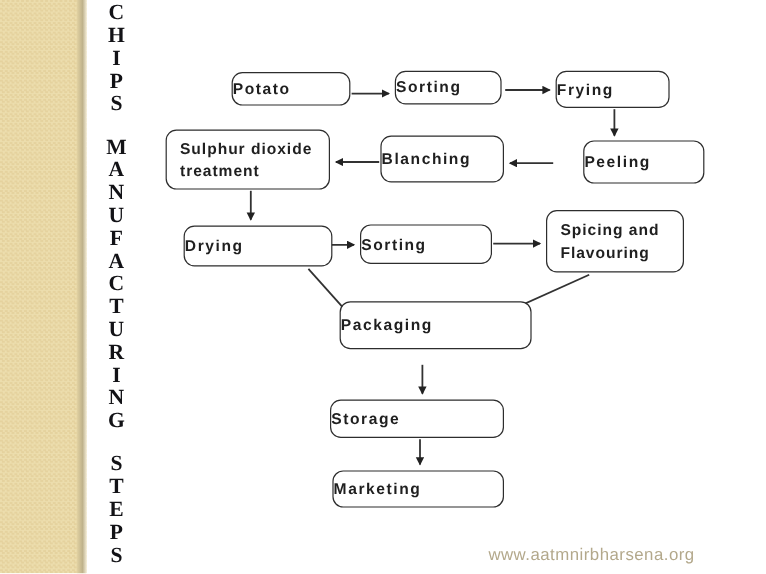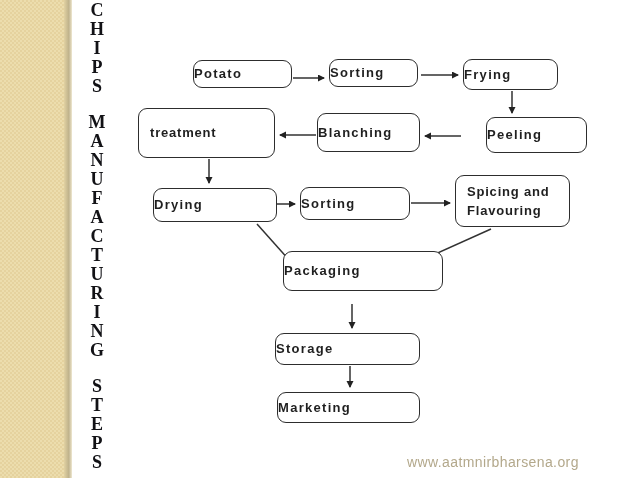--- a/index.html
+++ b/index.html
@@ -105,20 +105,21 @@
       <div class="node" style="left: 193px; top: 60px; width: 99px; height: 28px;">
         <div class="nlabel">Potato</div>
       </div>
       <div class="node" style="left: 329px; top: 59px; width: 89px; height: 28px;">
         <div class="nlabel">Sorting</div>
       </div>
       <div class="node" style="left: 463px; top: 59px; width: 95px; height: 31px;">
         <div class="nlabel">Frying</div>
       </div>
       <div class="node left" style="left: 138px; top: 108px; width: 137px; height: 50px;">
+        <div class="nlabel">Sulphur dioxide</div>
         <div class="nlabel">treatment</div>
       </div>
       <div class="node" style="left: 317px; top: 113px; width: 103px; height: 39px;">
         <div class="nlabel">Blanching</div>
       </div>
       <div class="node" style="left: 486px; top: 117px; width: 101px; height: 36px;">
         <div class="nlabel">Peeling</div>
       </div>
       <div class="node" style="left: 153px; top: 188px; width: 124px; height: 34px;">
         <div class="nlabel">Drying</div>

